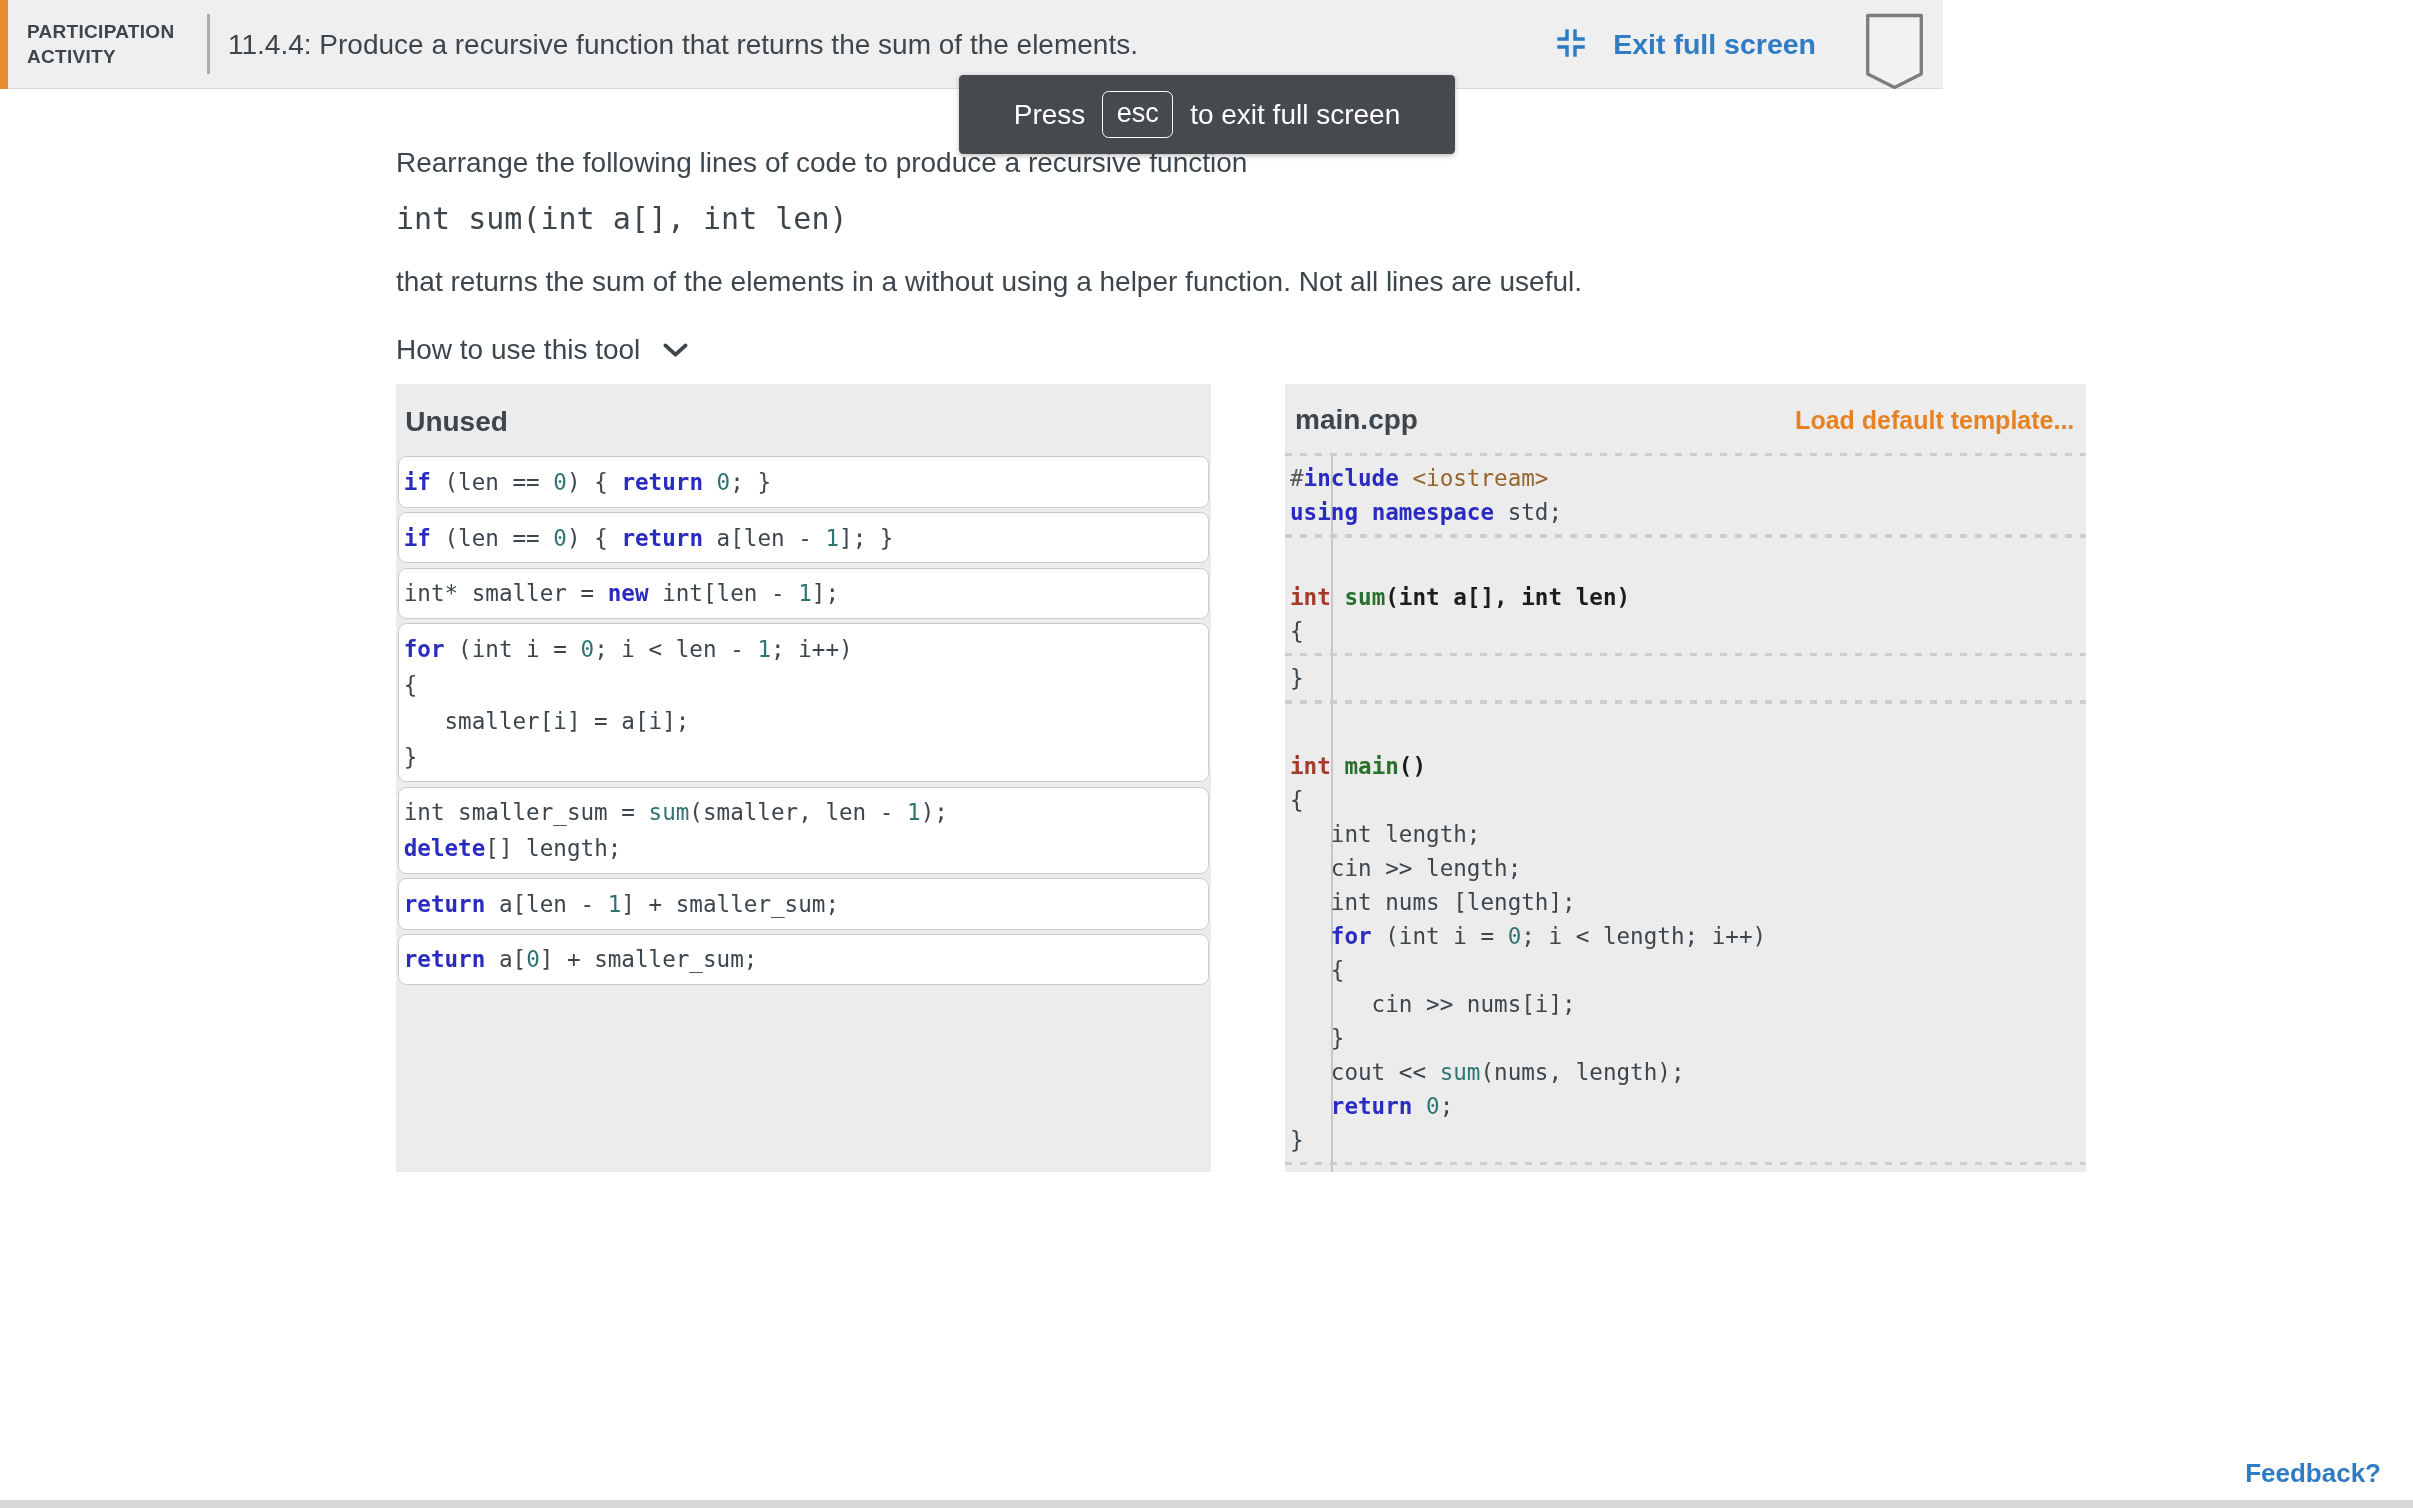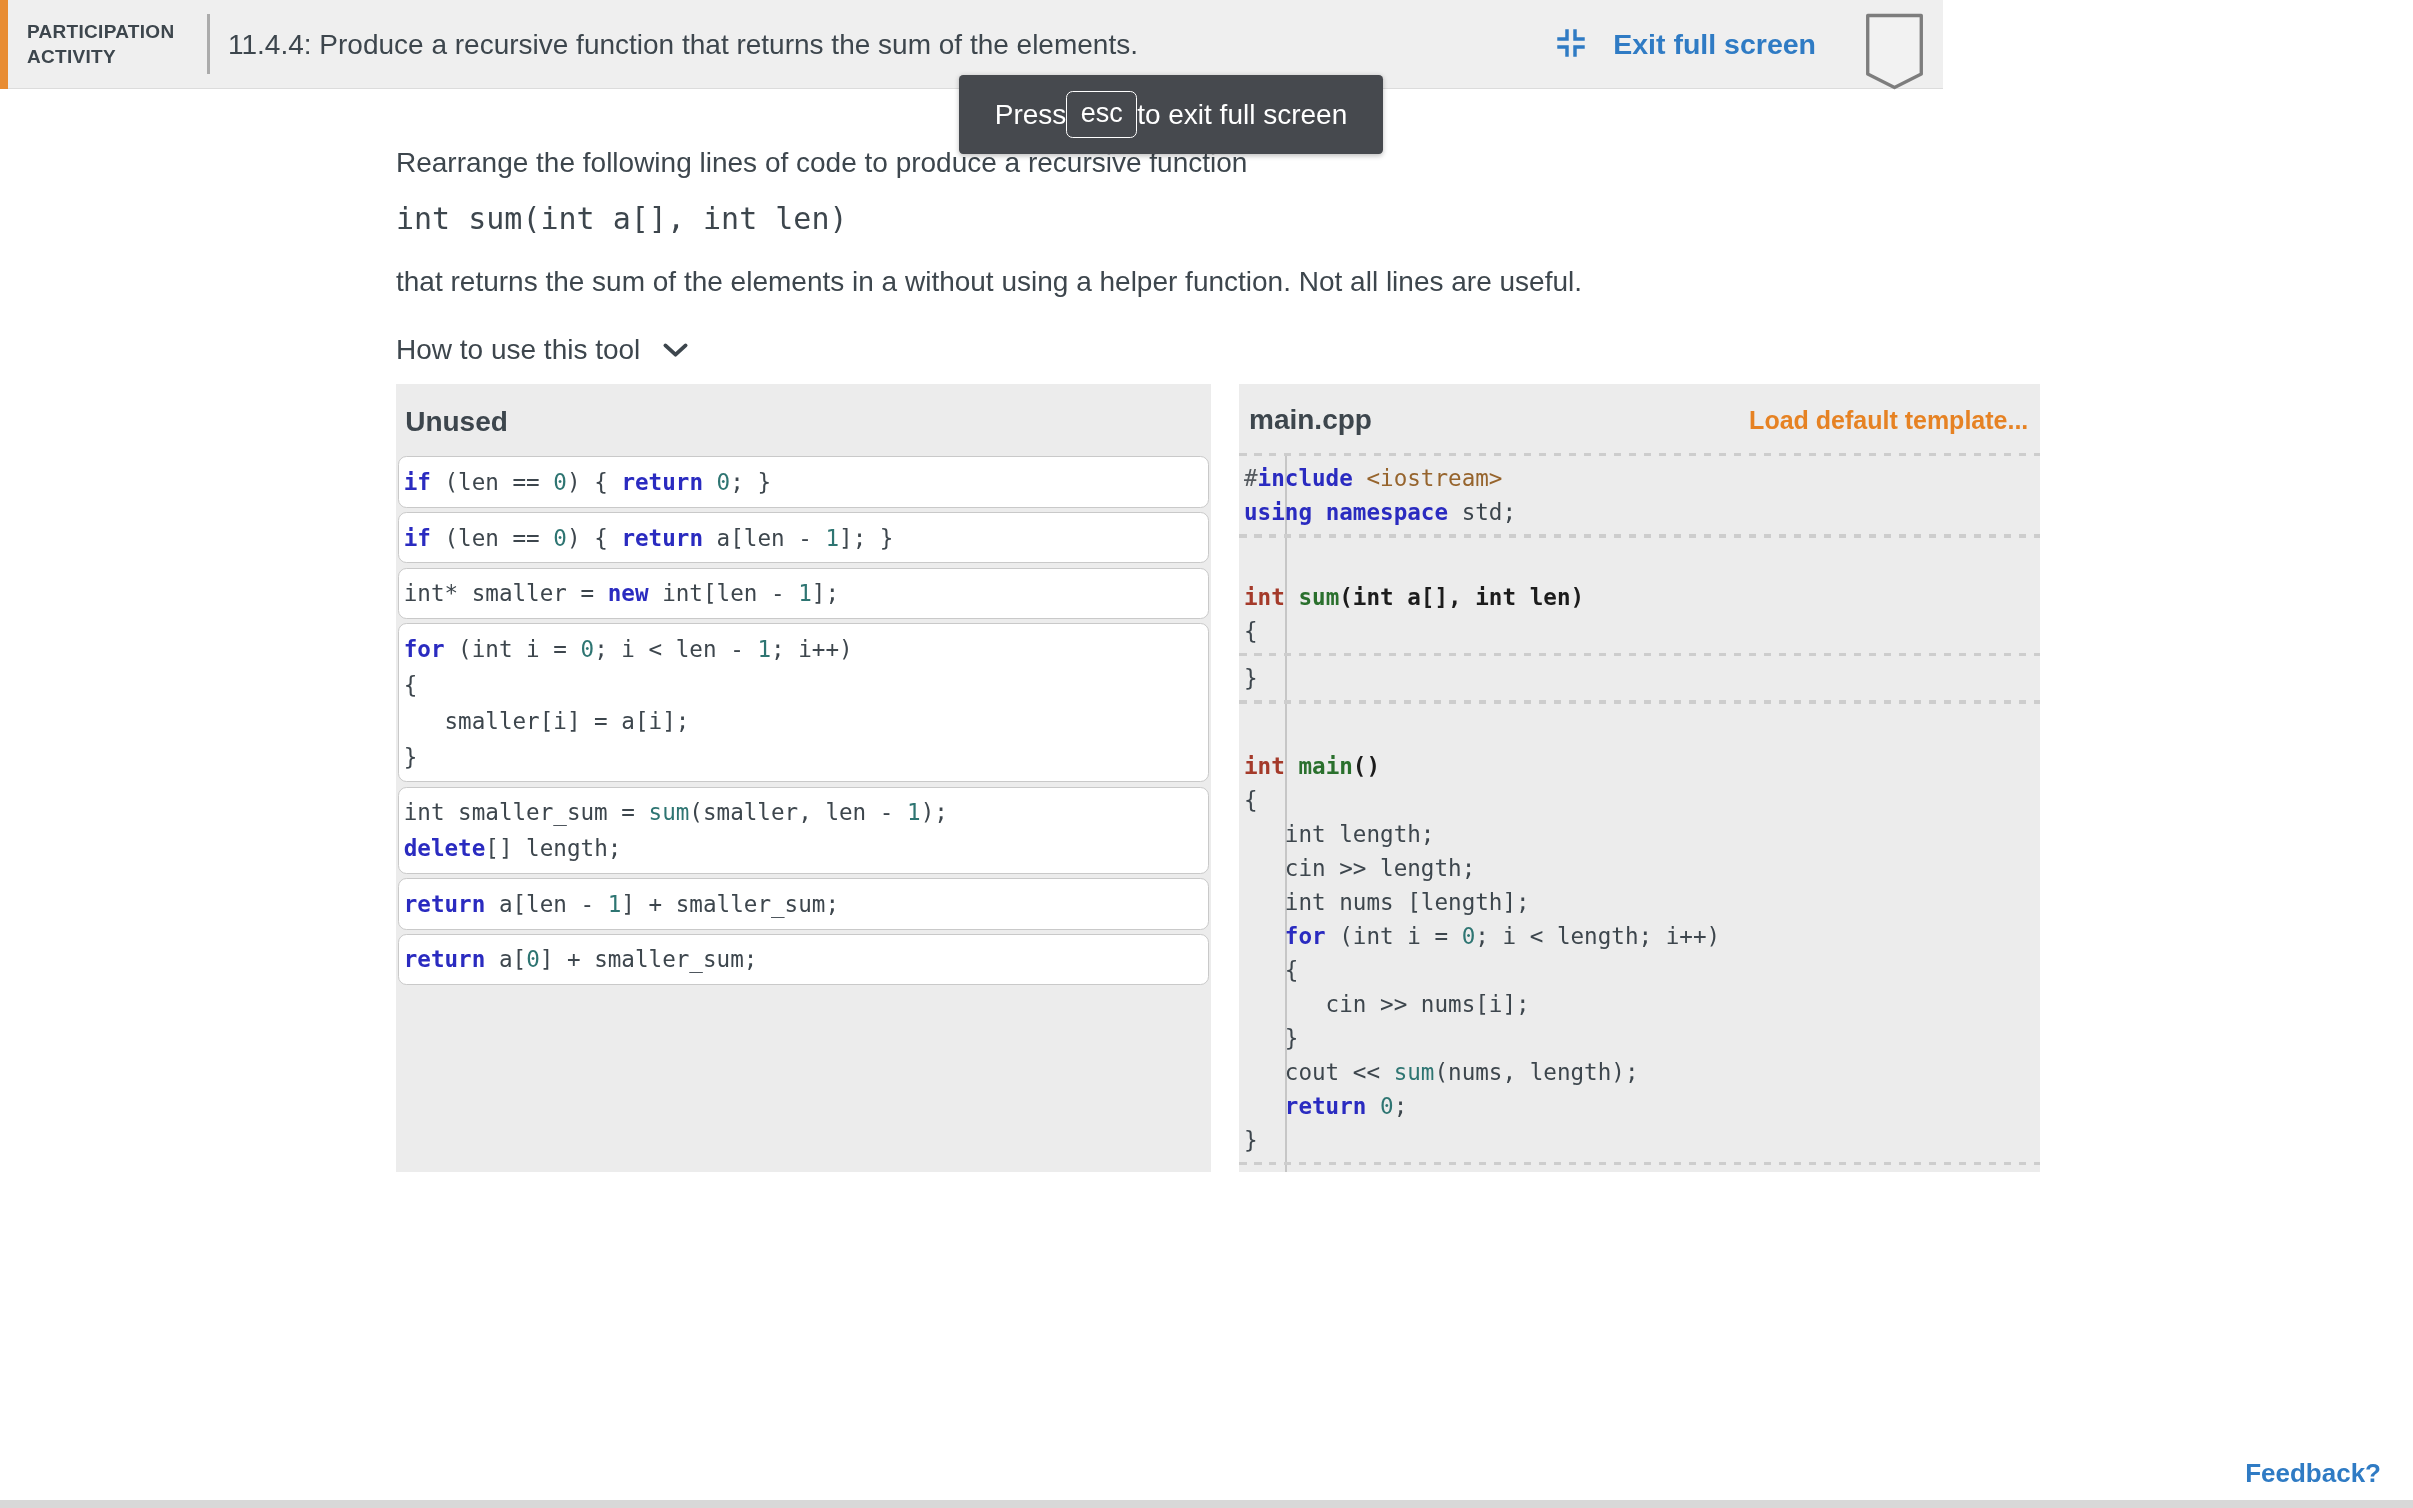--- a/index.html
+++ b/index.html
@@ -23,23 +23,23 @@
   .badge-divider { position:absolute; left:207px; top:14.2px; width:2.5px; height:60px; background:#ababab; }
   .page-title { position:absolute; left:228px; top:0; height:89px; line-height:89px; font-size:28px; color:var(--slate); white-space:nowrap; }
   .exit-btn {
     position:absolute; right:127px; top:0; height:89px;
     display:flex; align-items:center; gap:26px; cursor:pointer;
   }
   .exit-label { color:var(--link-blue); font-size:28.5px; font-weight:bold; white-space:nowrap; }
   .bookmark { position:absolute; right:19px; top:13.4px; }
   
   .toast {
-    position:absolute; left:959px; top:75px; width:424px; height:79px; z-index:20;
+    position:absolute; left:959px; top:75px; width:496px; height:79px; z-index:20;
     background:var(--toast-bg); border-radius:4.2px; box-shadow:0 1.7px 5px rgba(0,0,0,.25);
-    display:flex; align-items:center; justify-content:center; gap:0;
+    display:flex; align-items:center; justify-content:center; gap:17px;
     color:#ffffff; font-size:28px;
   }
   .esc-key { border:1.7px solid #ffffff; border-radius:6.7px; padding:5.9px 13.4px 7.5px; font-size:27px; }
   
   .instr1 { position:absolute; left:396px; top:147px; font-size:28px; white-space:nowrap; }
   .instr-code { position:absolute; left:396px; top:201px; font-family:"DejaVu Sans Mono", monospace; font-size:30px; white-space:pre; }
   .instr2 { position:absolute; left:396px; top:266px; font-size:28px; white-space:nowrap; }
   .howto { position:absolute; left:396px; top:334px; font-size:28px; display:flex; align-items:center; gap:22px; cursor:pointer; }
   
   .panel { position:absolute; top:384px; height:788px; background:var(--panel-bg); }
@@ -50,21 +50,21 @@
   .sol-head { position:relative; height:69px; }
   .sol-head .panel-title { position:absolute; left:10px; top:20px; }
   .load-link { position:absolute; right:11.7px; top:22px; font-size:25px; font-weight:bold; color:var(--link-orange); cursor:pointer; white-space:nowrap; }
   
   .card {
     background:#ffffff; border:1.7px solid var(--card-border); border-radius:8.4px;
     margin:0 1.7px 4.2px 1.7px; padding:6.7px 8.4px 6.7px 5px; cursor:grab;
   }
   .code-line { font-family:"DejaVu Sans Mono", monospace; font-size:22.6px; line-height:36px; white-space:pre; color:var(--slate); }
   
-  .sol-rows { position:relative; }
+  .sol-rows { position:relative;margin-left:46px; }
   .indent-line { position:absolute; left:46px; top:69px; bottom:0; width:1.7px; background:var(--rule-gray); }
   .sol-stack { position:absolute; left:0; top:69px; right:0; bottom:0; }
   .drop-rule { height:3.4px; background-image:repeating-linear-gradient(to right, var(--dash-gray) 0 7.5px, transparent 7.5px 15px); }
   .code-section { padding:5px 0 5px 5px; position:relative; }
   .code-section .code-line { line-height:34px; }
   
   .sg-p { color:var(--slate); }
   .sg-k { color:var(--kw-blue); font-weight:bold; }
   .sg-n { color:var(--teal); }
   .sg-f { color:var(--teal); }

